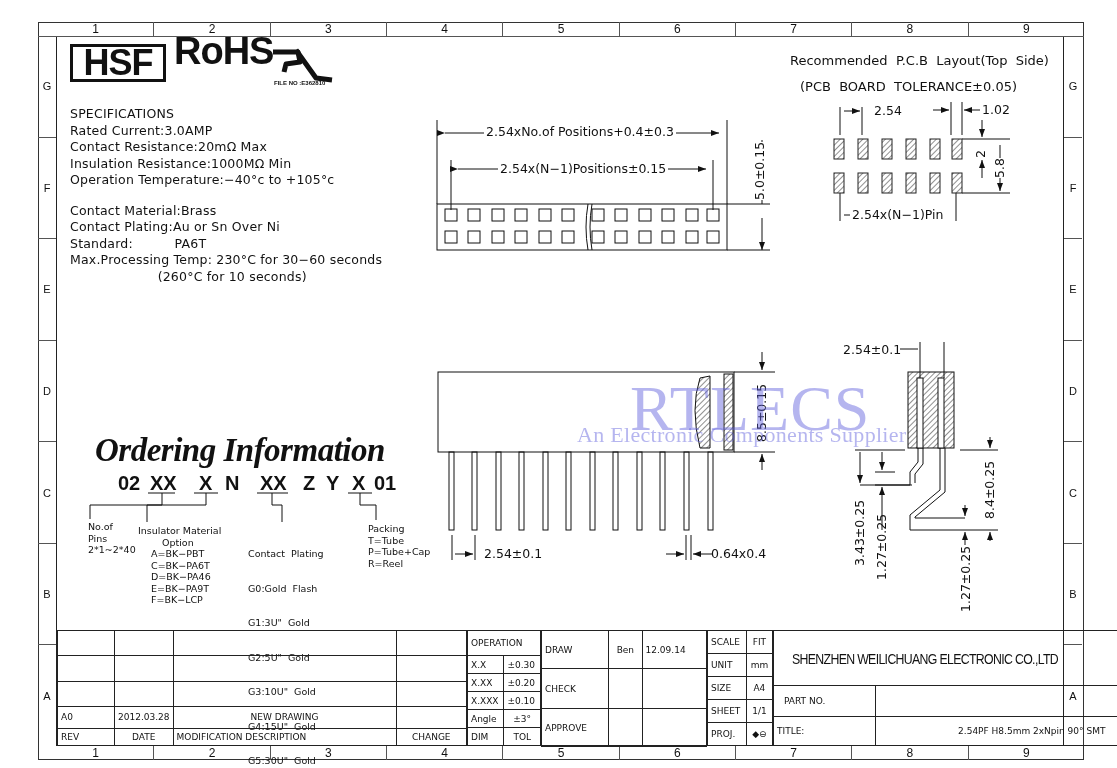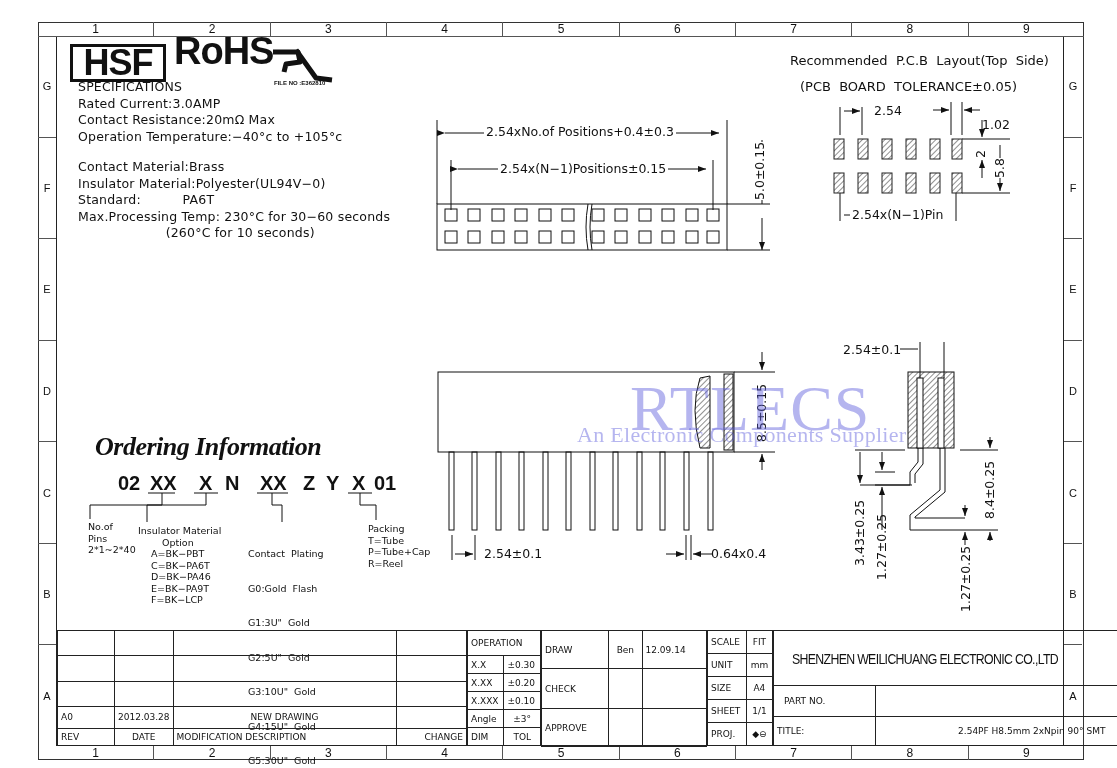--- a/index.html
+++ b/index.html
@@ -10,21 +10,21 @@
   .colhdr{height:14px;display:flex;position:absolute;left:38px;width:1046px;}
   .colhdr div{flex:1;border-right:1px solid #555;text-align:center;font-size:12px;line-height:14px;}
   .colhdr div:last-child{border-right:none;}
   .rowhdr{position:absolute;top:36px;width:18px;height:710px;display:flex;flex-direction:column;}
   .rowhdr div{flex:1;border-bottom:1px solid #555;display:flex;align-items:center;justify-content:center;font-size:11px;}
   .rowhdr div:last-child{border-bottom:none;}
   .spec{font-family:"DejaVu Sans",sans-serif;font-size:12.5px;line-height:16.5px;letter-spacing:0.2px;}
   .logo-hsf{left:70px;top:44px;width:96px;height:38px;border:3px solid #111;box-sizing:border-box;font-size:36px;font-weight:bold;line-height:32px;text-align:center;letter-spacing:-1px;}
   .logo-rohs{left:174px;top:30px;font-size:38px;font-weight:bold;letter-spacing:-1px;}
   .ul-file{left:274px;top:80px;font-size:6px;font-weight:bold;}
-  .order-title{left:95px;top:432px;font-family:"Liberation Serif",serif;font-style:italic;font-weight:bold;font-size:26px;letter-spacing:-0.5px;}
+  .order-title{left:95px;top:432px;font-family:"Liberation Serif",serif;font-style:italic;font-weight:bold;font-size:33px;letter-spacing:-0.5px;}
   .order-code{font-size:20px;font-weight:bold;}
   .small{font-size:9.5px;line-height:11.5px;font-family:"DejaVu Sans",sans-serif;}
   .dim{font-family:"DejaVu Sans",sans-serif;font-size:12.5px;}
   table.tb{border-collapse:collapse;position:absolute;}
   table.tb td{border:1px solid #222;font-size:9px;padding:0 3px;white-space:nowrap;font-family:"DejaVu Sans",sans-serif;}
   .watermark1{left:630px;top:372px;font-family:"Liberation Serif",serif;font-size:64px;color:rgba(90,90,220,0.45);letter-spacing:1px;}
   .watermark2{left:577px;top:422px;font-family:"Liberation Serif",serif;font-size:22px;color:rgba(90,90,220,0.45);letter-spacing:0.3px;}
   .company{font-family:"Liberation Sans",sans-serif;font-size:15px;letter-spacing:-0.8px;transform:scaleX(0.82);transform-origin:left;}
   svg{position:absolute;left:0;top:0;}
 </style>
@@ -78,28 +78,29 @@
 <div class="abs logo-hsf">HSF</div>
 <div class="abs logo-rohs">RoHS</div>
 <svg width="1117" height="768" style="pointer-events:none">
   <g transform="translate(270,48)" fill="none" stroke="#111" stroke-width="5" stroke-linejoin="round">
     <path d="M3 4 L28 4 L30 14 L16 16 L14 24"></path>
     <path d="M26 2 L46 30 L62 32"></path>
   </g>
 </svg>
 <div class="abs ul-file">FILE NO :E362810</div>
 
-<div class="abs spec" style="left:70px;top:79px;margin-left:8px;">
+<div class="abs spec" style="left:70px;top:106px;">
   <div>SPECIFICATIONS</div>
   <div>Rated Current:3.0AMP</div>
   <div>Contact Resistance:20mΩ Max</div>
+  <div>Insulation Resistance:1000MΩ Min</div>
   <div>Operation Temperature:−40°c to +105°c</div>
   <div style="height:14px"></div>
   <div>Contact Material:Brass</div>
-  <div>Insulator Material:Polyester(UL94V−0)</div>
+  <div>Contact Plating:Au or Sn Over Ni</div>
   <div style="white-space:pre">Standard:          PA6T</div>
   <div style="white-space:pre">Max.Processing Temp: 230°C for 30−60 seconds</div>
   <div style="white-space:pre">                     (260°C for 10 seconds)</div>
 </div>
 
 <div class="abs order-title">Ordering Information</div>
 <div class="abs order-code" style="left:118px;top:472px;">02</div>
 <div class="abs order-code" style="left:150px;top:472px;">XX</div>
 <div class="abs order-code" style="left:199px;top:472px;">X</div>
 <div class="abs order-code" style="left:225px;top:472px;">N</div>
@@ -289,21 +290,21 @@
   </g>
 </svg>
 
 <div class="abs dim" style="left:484px;top:124px;background:#fff;padding:0 2px;">2.54xNo.of  Positions+0.4±0.3</div>
 <div class="abs dim" style="left:498px;top:161px;background:#fff;padding:0 2px;">2.54x(N−1)Positions±0.15</div>
 <div class="abs dim" style="left:752px;top:136px;transform:rotate(-90deg);transform-origin:0 0;top:200px;background:#fff;">5.0±0.15</div>
 
 <div class="abs dim" style="left:790px;top:53px;font-size:13px;white-space:pre;">Recommended  P.C.B  Layout(Top  Side)</div>
 <div class="abs dim" style="left:800px;top:79px;font-size:13px;white-space:pre;">(PCB  BOARD  TOLERANCE±0.05)</div>
 <div class="abs dim" style="left:874px;top:103px;">2.54</div>
-<div class="abs dim" style="left:982px;top:102px;margin-top:15px;">1.02</div>
+<div class="abs dim" style="left:982px;top:102px;">1.02</div>
 <div class="abs dim" style="left:973px;top:158px;transform:rotate(-90deg);transform-origin:0 0;">2</div>
 <div class="abs dim" style="left:992px;top:178px;transform:rotate(-90deg);transform-origin:0 0;background:#fff;">5.8</div>
 <div class="abs dim" style="left:852px;top:207px;background:#fff;">2.54x(N−1)Pin</div>
 
 <div class="abs dim" style="left:754px;top:442px;transform:rotate(-90deg);transform-origin:0 0;background:#fff;">8.5±0.15</div>
 <div class="abs dim" style="left:484px;top:546px;">2.54±0.1</div>
 <div class="abs dim" style="left:711px;top:546px;">0.64x0.4</div>
 
 <div class="abs dim" style="left:843px;top:342px;">2.54±0.1</div>
 <div class="abs dim" style="left:852px;top:566px;transform:rotate(-90deg);transform-origin:0 0;">3.43±0.25</div>
@@ -337,21 +338,21 @@
   <tr style="height:21px">
     <td>A0</td>
     <td>2012.03.28</td>
     <td style="text-align:center">NEW  DRAWING</td>
     <td></td>
   </tr>
   <tr style="height:17px">
     <td>REV</td>
     <td style="text-align:center">DATE</td>
     <td style="">MODIFICATION  DESCRIPTION</td>
-    <td style="text-align:right">CHANGE</td>
+    <td style="text-align:center">CHANGE</td>
   </tr>
 </tbody>
   </table>
 
 <table class="tb" style="left:467px;top:630px;width:74px;height:116px;">
   <tbody>
       <tr style="height:25px">
         <td colspan="2">OPERATION</td>
       </tr>
   <tr>

